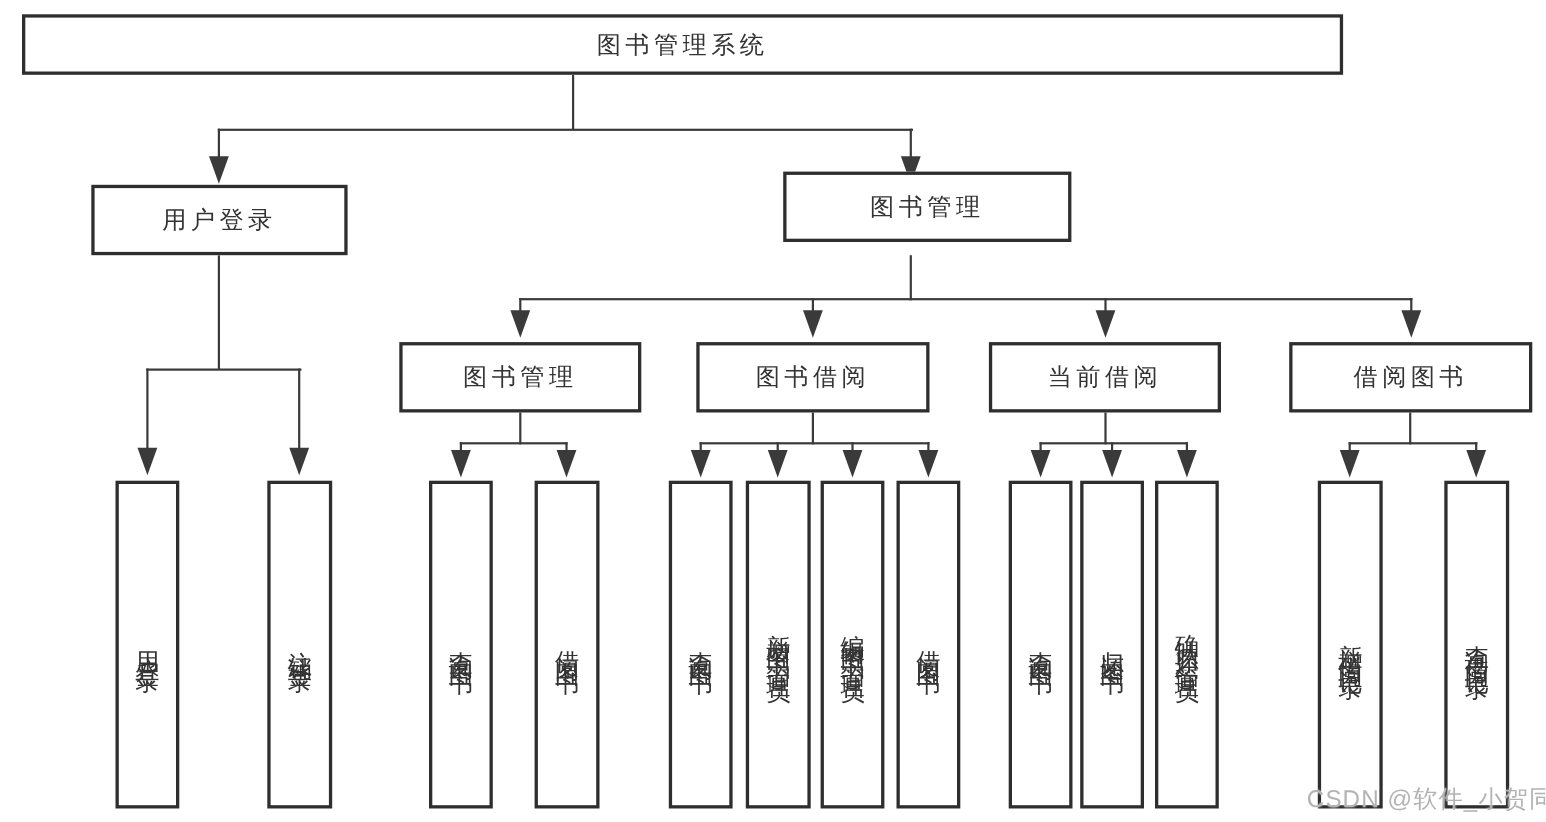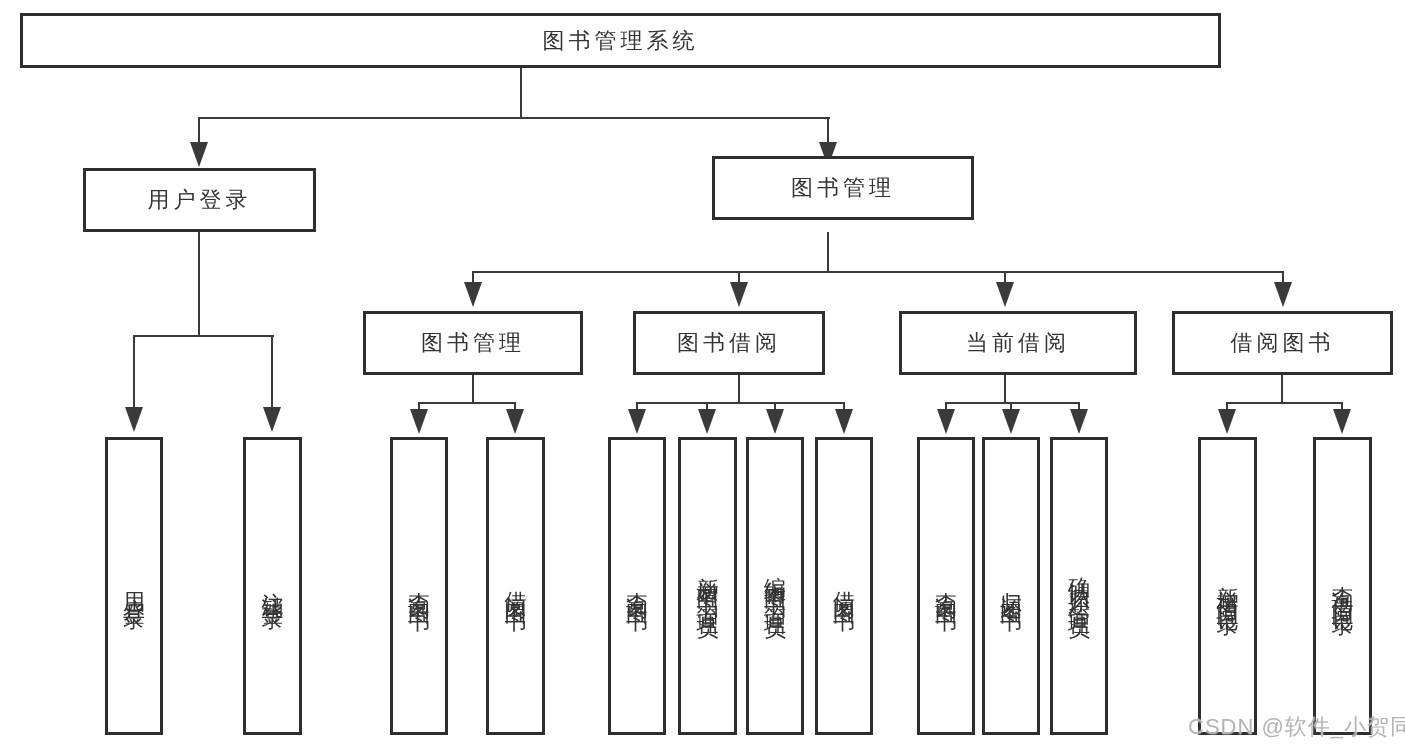--- a/index.html
+++ b/index.html
@@ -101,24 +101,24 @@
   <div class="box lvl" style="left:83px;top:168px;width:233px;">
     <span class="hlabel">用户登录</span>
   </div>
   <div class="box lvl" style="left:712px;top:156px;width:262px;">
     <span class="hlabel">图书管理</span>
   </div>
 
   <div class="box lvl" style="left:363px;top:311px;width:220px;">
     <span class="hlabel">图书管理</span>
   </div>
-  <div class="box lvl" style="left:633px;top:311px;width:192px;">
+  <div class="box lvl" style="left:633px;top:311px;width:212px;">
     <span class="hlabel">图书借阅</span>
   </div>
-  <div class="box lvl" style="left:899px;top:311px;width:238px;">
+  <div class="box lvl" style="left:899px;top:311px;width:211px;">
     <span class="hlabel">当前借阅</span>
   </div>
   <div class="box lvl" style="left:1172px;top:311px;width:221px;">
     <span class="hlabel">借阅图书</span>
   </div>
 
   <div class="box leaf" style="left:105px;width:58px;">
     <span class="vtext">用户登录</span>
   </div>
   <div class="box leaf" style="left:243px;width:59px;">

